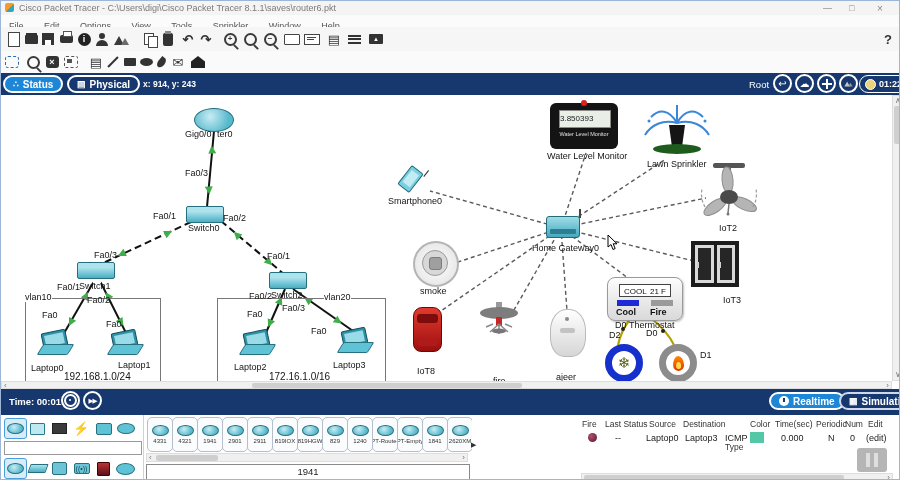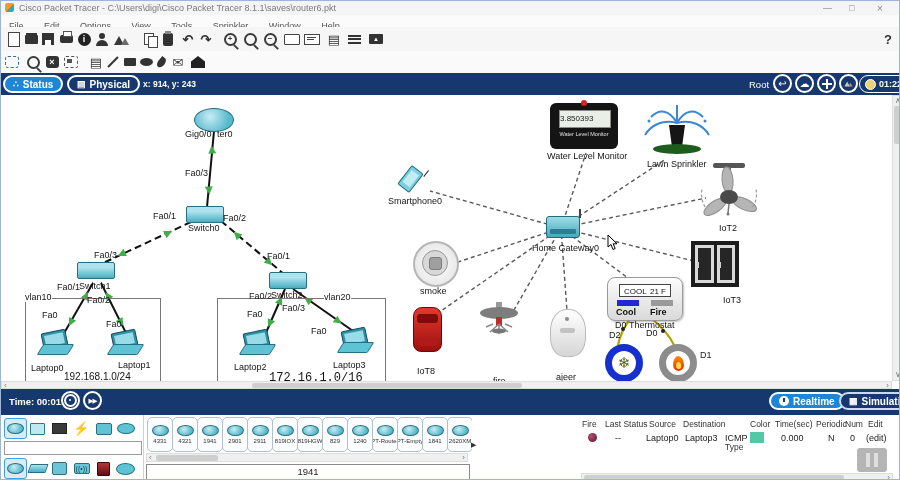--- a/index.html
+++ b/index.html
@@ -444,21 +444,21 @@
     <span class="cl" style="left:63px;top:276px;font-size:10px;">192.168.1.0/24</span>
     <span class="cl" style="left:266px;top:156px;">Fa0/1</span>
     <span class="cl" style="left:270px;top:195px;">Switch2</span>
     <span class="cl" style="left:248px;top:196px;">Fa0/2</span>
     <span class="cl" style="left:281px;top:208px;">Fa0/3</span>
     <span class="cl" style="left:323px;top:197px;background:#fff;">vlan20</span>
     <span class="cl" style="left:246px;top:214px;">Fa0</span>
     <span class="cl" style="left:310px;top:231px;">Fa0</span>
     <span class="cl" style="left:233px;top:267px;">Laptop2</span>
     <span class="cl" style="left:332px;top:265px;">Laptop3</span>
-    <span class="cl" style="left:268px;top:276px;font-size:12px;font-family:Liberation Mono, monospace;">172.16.1.0/16</span>
+    <span class="cl" style="left:268px;top:276px;font-size:10px;">172.16.1.0/16</span>
     <span class="cl" style="left:546px;top:56px;">Water Level Monitor</span>
     <span class="cl" style="left:646px;top:64px;">Lawn Sprinkler</span>
     <span class="cl" style="left:718px;top:128px;">IoT2</span>
     <span class="cl" style="left:722px;top:200px;">IoT3</span>
     <span class="cl" style="left:531px;top:148px;">Home Gateway0</span>
     <span class="cl" style="left:387px;top:101px;">Smartphone0</span>
     <span class="cl" style="left:419px;top:191px;">smoke</span>
     <span class="cl" style="left:492px;top:281px;">fire</span>
     <span class="cl" style="left:555px;top:277px;">ajeer</span>
     <span class="cl" style="left:416px;top:271px;">IoT8</span>

